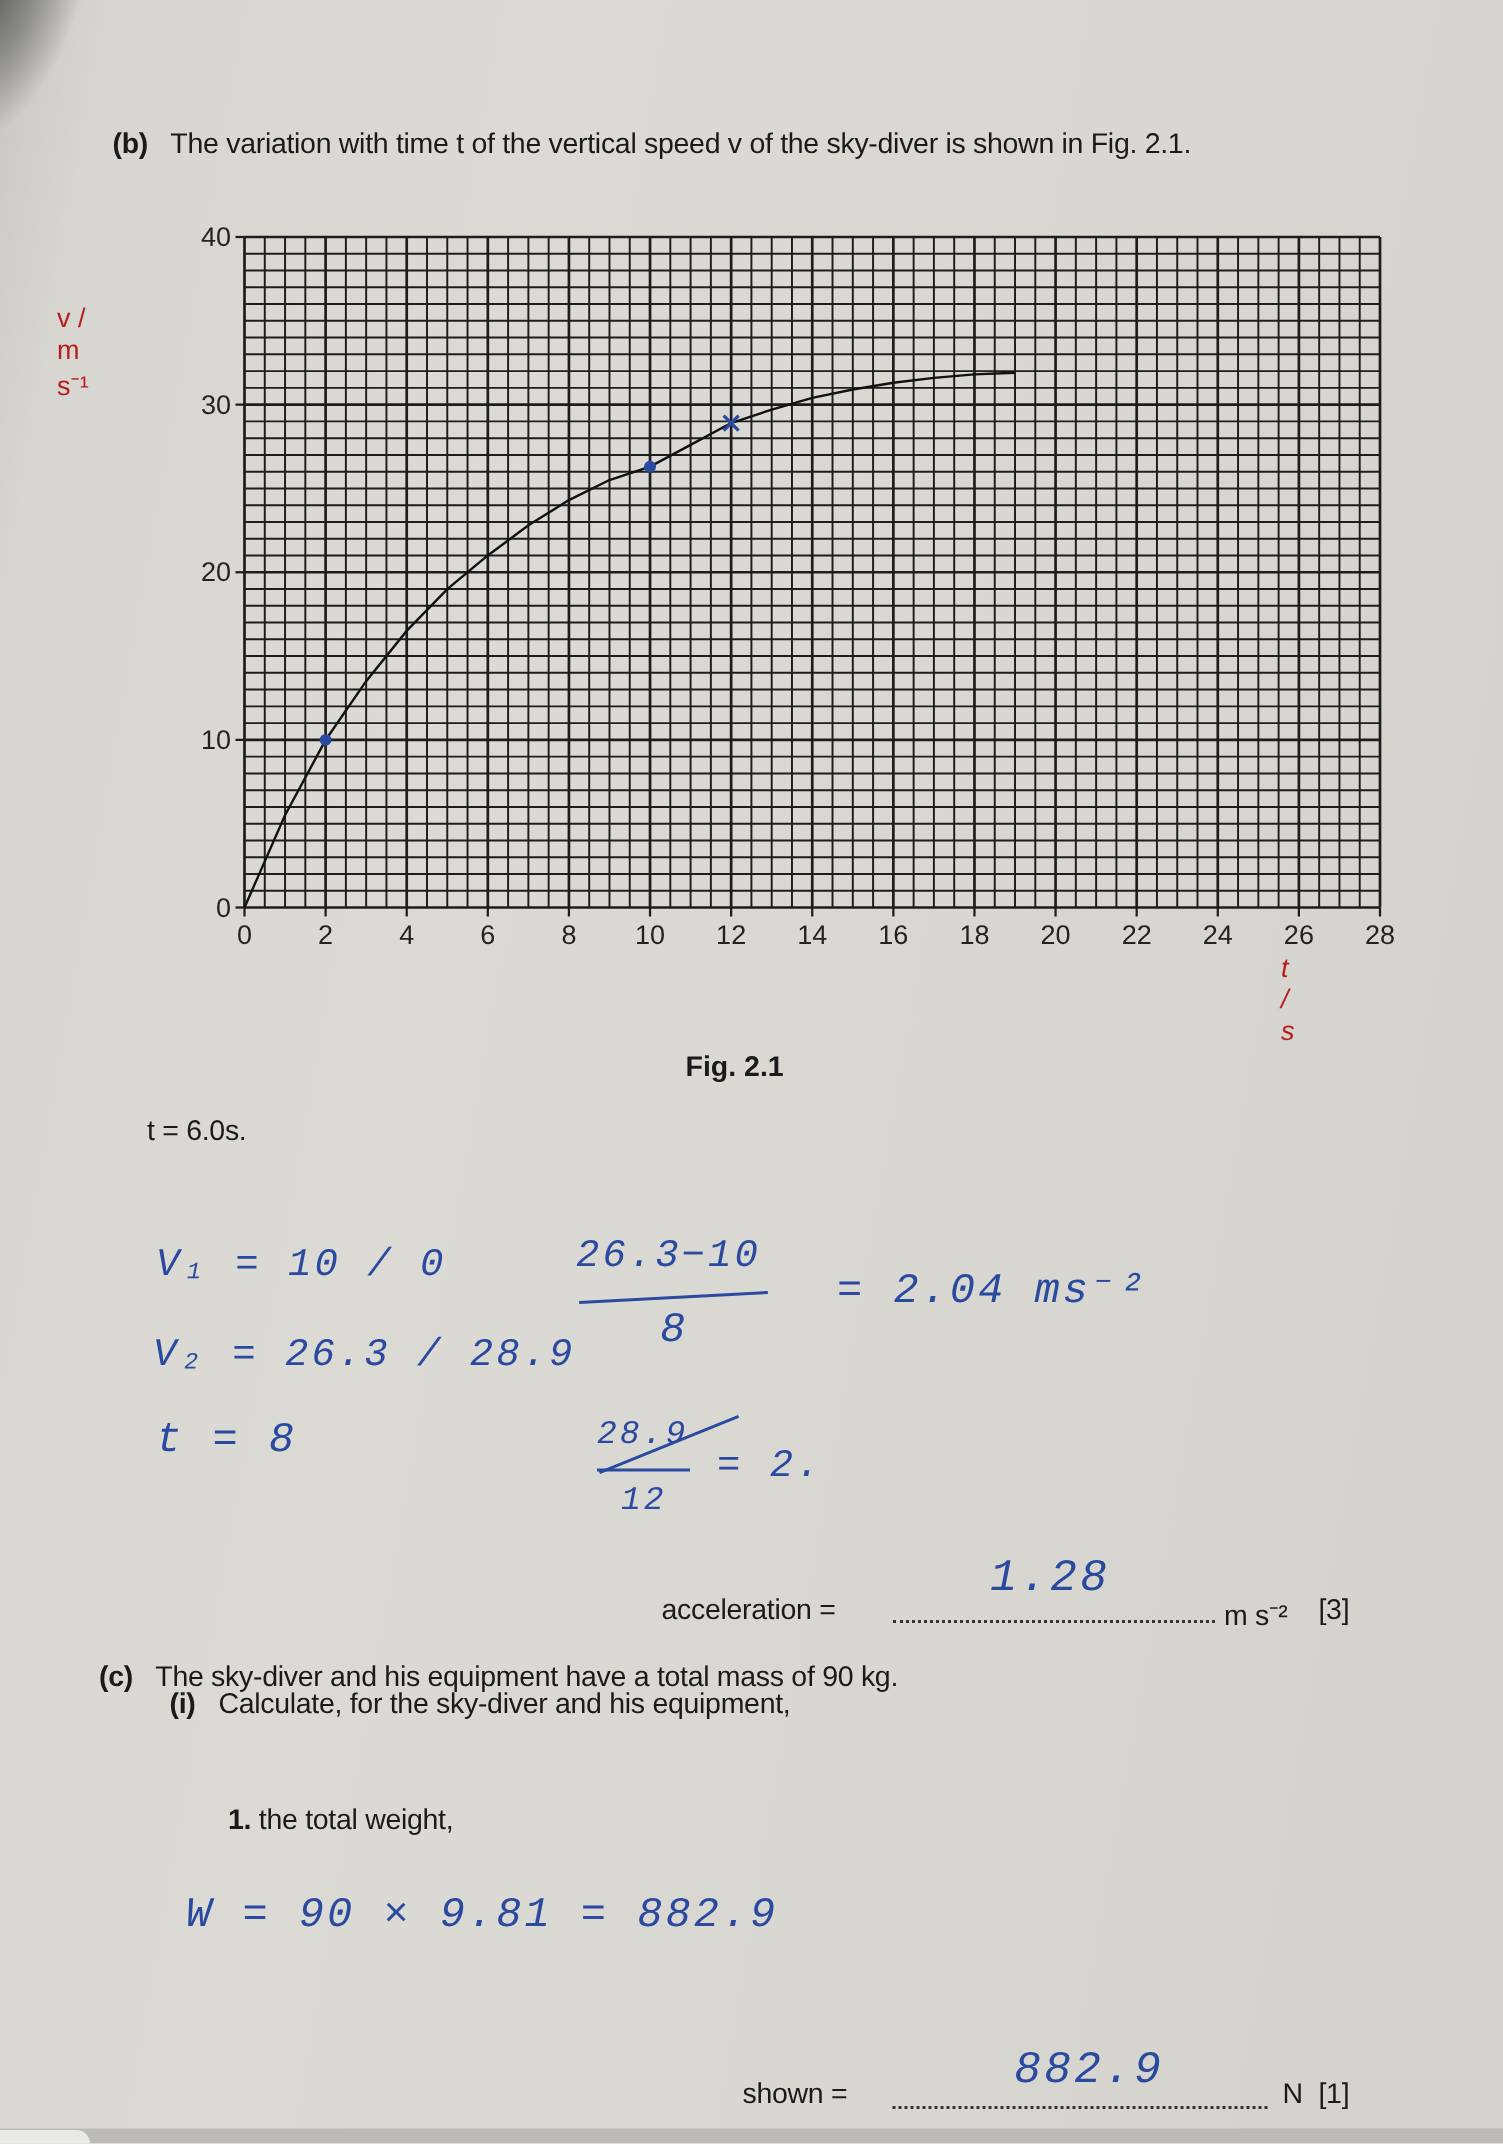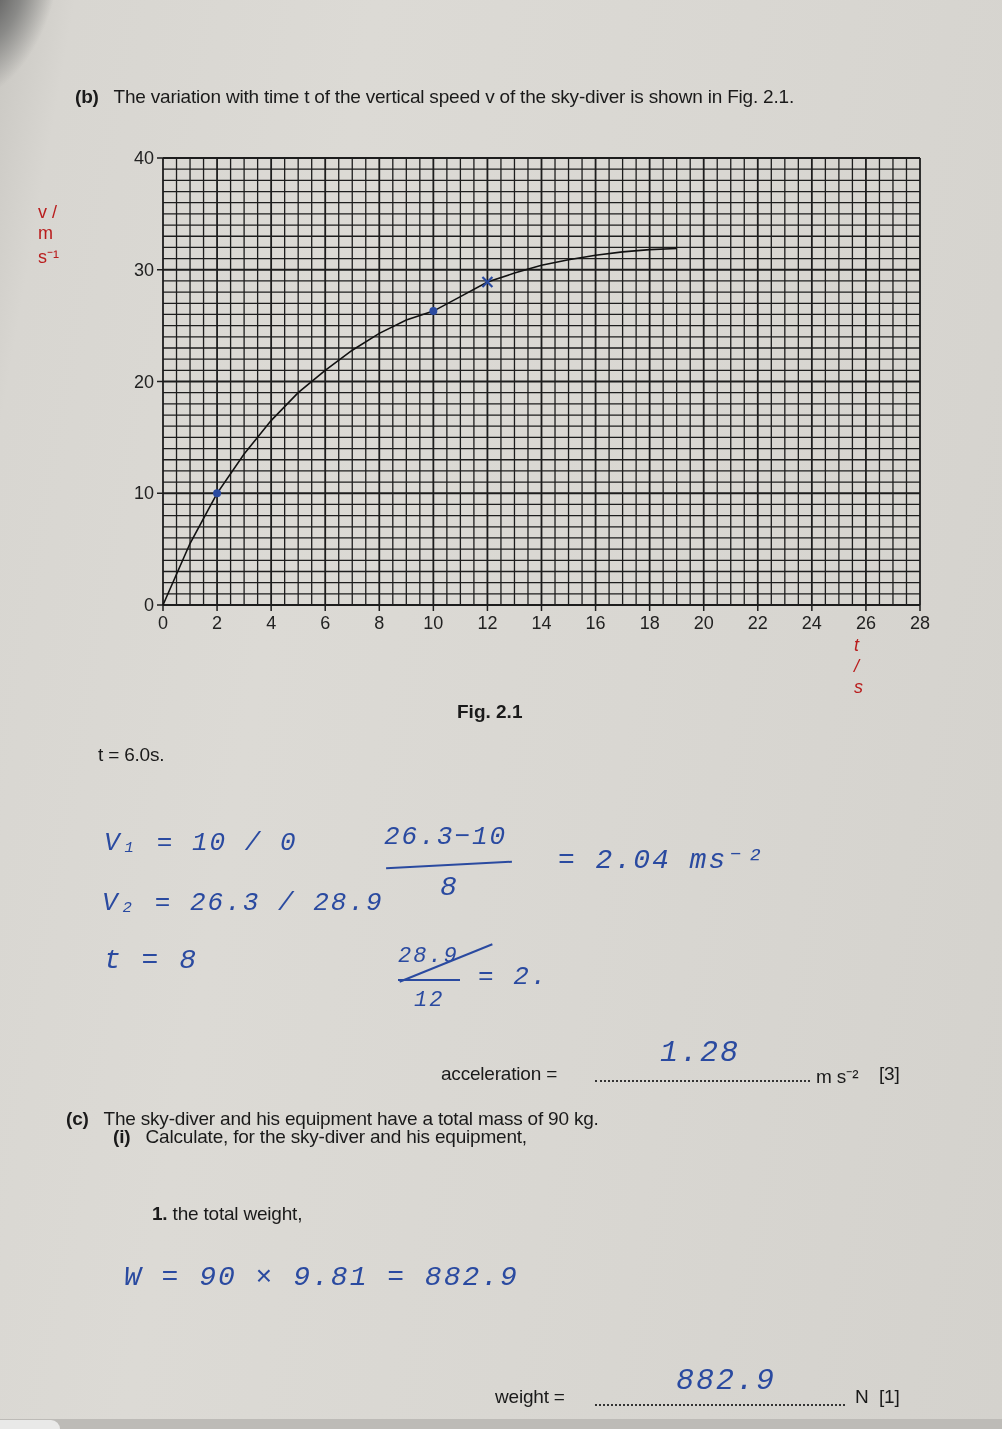--- a/index.html
+++ b/index.html
@@ -227,20 +227,20 @@
   <span class="q-label">(i)</span>&nbsp;&nbsp;
   <span>Calculate, for the sky-diver and his equipment,</span>
 </div>
 <div class="abs text" style="left:152px; top:1203px;">
   <span class="q-label">1.</span>
   <span>the total weight,</span>
 </div>
 
 <div class="hand" style="left:124px; top:1262px; font-size:28px;">W = 90 × 9.81 = 882.9</div>
 
-<div class="abs text" style="left:495px; top:1386px;">weight  =</div>
+<div class="abs text" style="left:495px; top:1386px;">shown  =</div>
 <div class="dots" style="left:595px; top:1404px; width:250px;"></div>
 <div class="hand" style="left:676px; top:1364px; font-size:30px;">882.9</div>
 <div class="abs text" style="left:855px; top:1386px;">N</div>
 <div class="abs text" style="left:879px; top:1386px;">[1]</div>
 
 <div class="bottom-strip"></div>
 <div class="bottom-tab"></div>
 
 </body></html>

